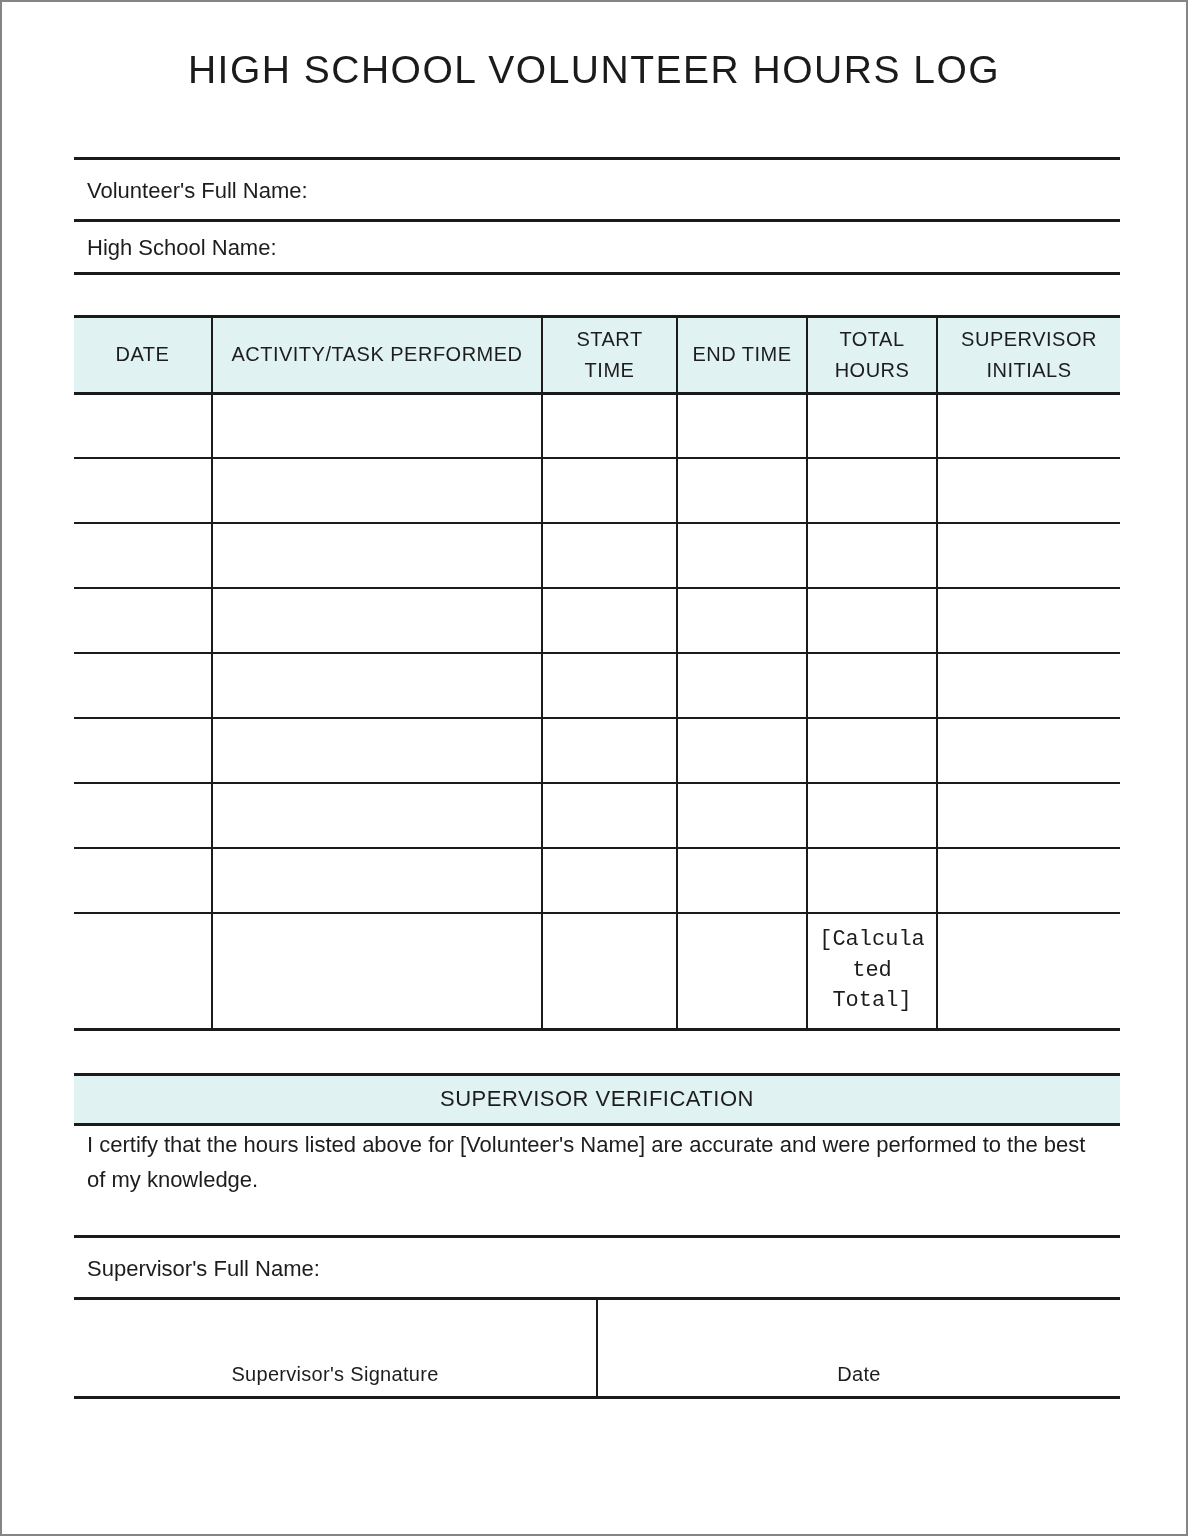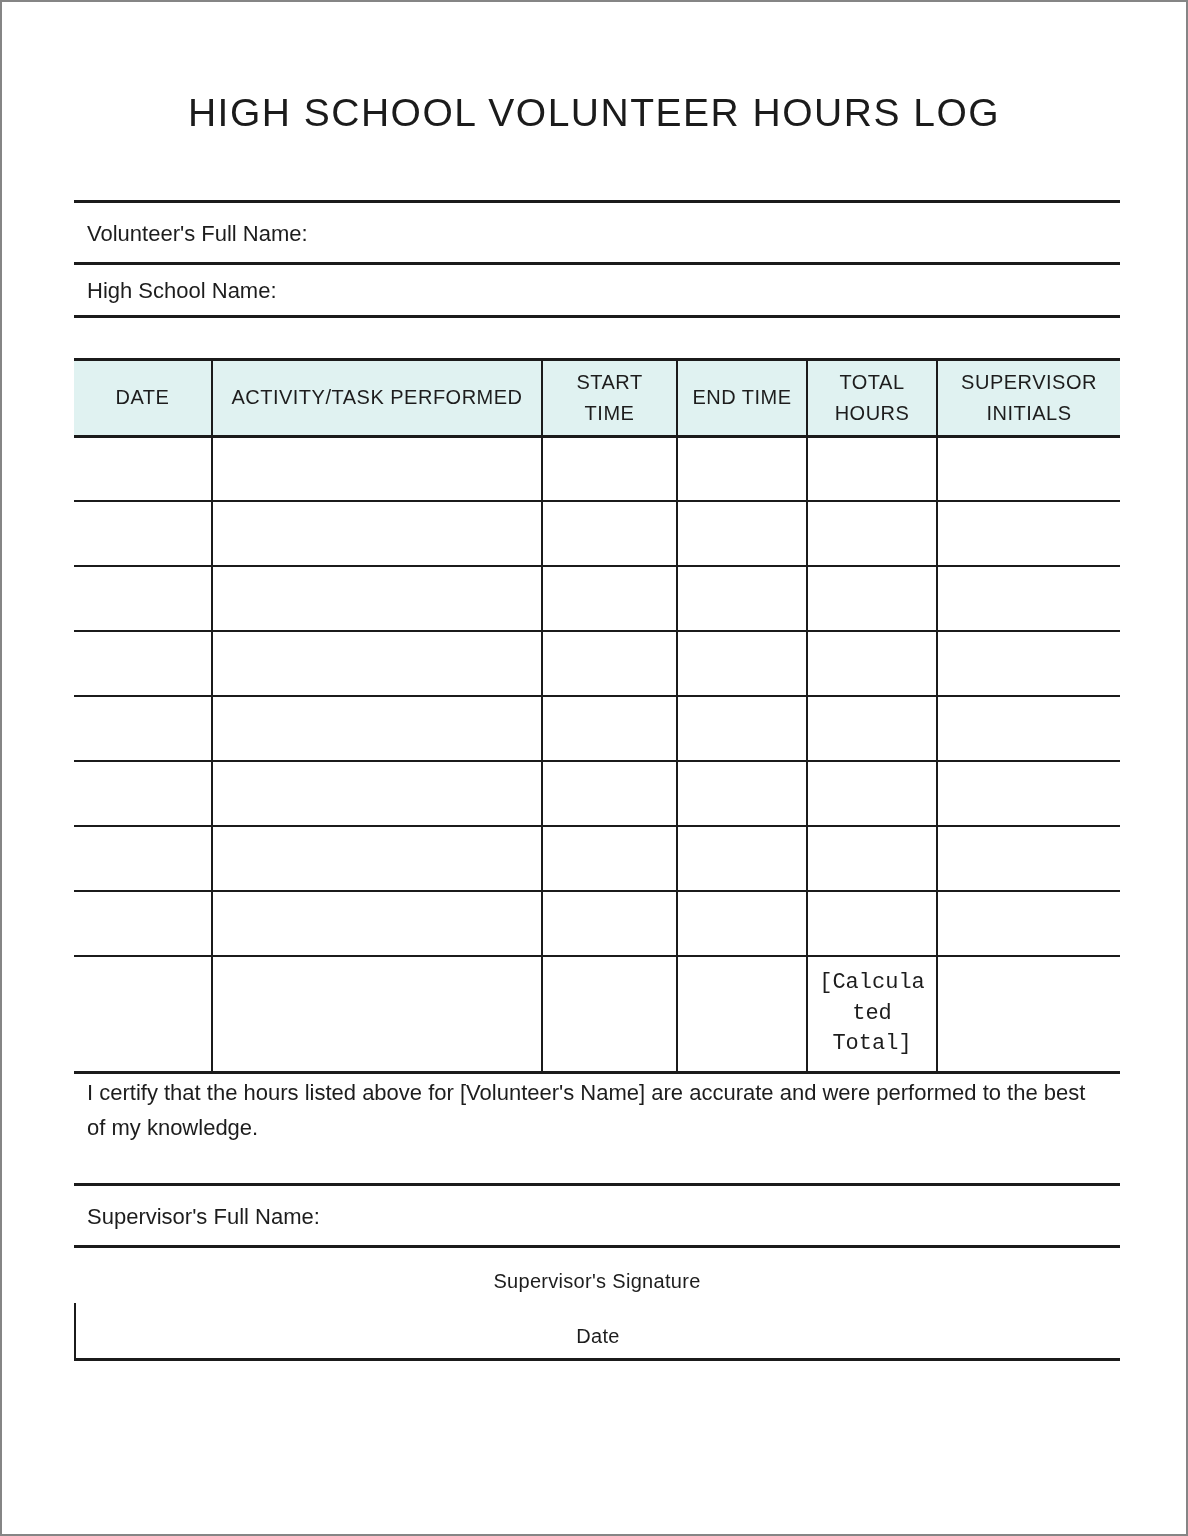--- a/index.html
+++ b/index.html
@@ -9,21 +9,21 @@
     font-family: "Liberation Sans", "DejaVu Sans", sans-serif;
     color: #1d1d1d;
   }
   .page {
     width: 1188px; height: 1536px;
     background: #ffffff;
     border: 2px solid #858585;
     overflow: hidden;
   }
   .page-title {
-    margin-top: 88px;
+    margin-top: 45px;
     text-align: center;
     font-size: 39px;
     font-weight: 400;
     letter-spacing: 1.5px;
     color: #1b1b1b;
     line-height: 1.2;
   }
   .content { margin-left: 72px; width: 1046px; }
 
   
@@ -81,23 +81,22 @@
     padding: 1px 18px 6px 13px;
   }
   .supervisor-row {
     border-top: 3px solid #1b1b1b;
     padding: 14px 0 15px 13px;
     display: flex; align-items: baseline; margin-top: 32px;
   }
   .sig-box {
     border-top: 3px solid #1b1b1b;
     border-bottom: 3px solid #1b1b1b;
-    height: 116px;
+    height: 102px;
     display: flex;
-    flex-direction: column;
   }
   .sig-cell {
     flex: 1;
     display: flex;
     align-items: flex-end;
     justify-content: center;
     padding-bottom: 10px;
   }
   .sig-cell + .sig-cell { border-left: 2px solid #1b1b1b; }
   .sig-label { font-size: 20px; letter-spacing: 0.3px; }
@@ -210,20 +209,21 @@
           <td></td>
           <td></td>
           <td></td>
           <td></td>
           <td>[Calculated Total]</td>
           <td></td>
         </tr>
       </tbody>
     </table>
 
+    <div class="verify-bar">SUPERVISOR VERIFICATION</div>
 
     <p class="verify-statement">I certify that the hours listed above for [Volunteer's Name] are accurate and were performed to the best of my knowledge.</p>
 
     <div class="supervisor-row">
       <span class="field-label">Supervisor's Full Name:</span>
       <span class="field-fill"></span>
     </div>
 
     <div class="sig-box">
       <div class="sig-cell">

